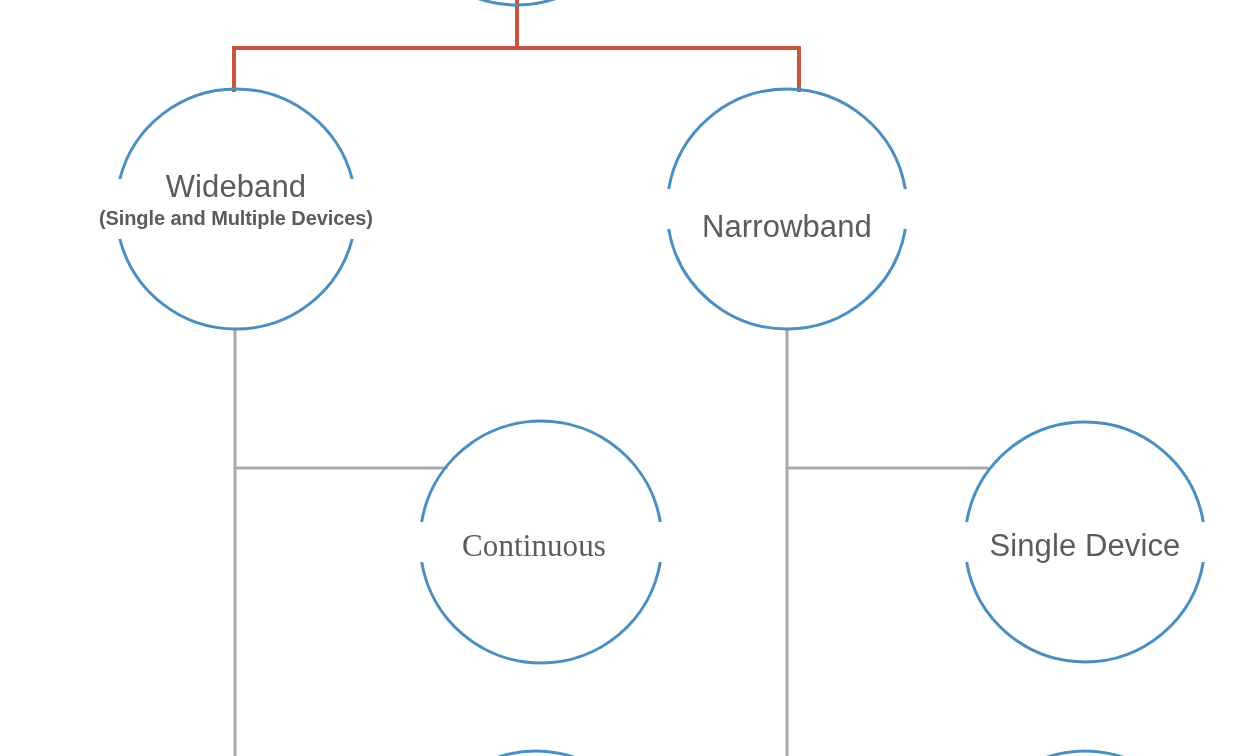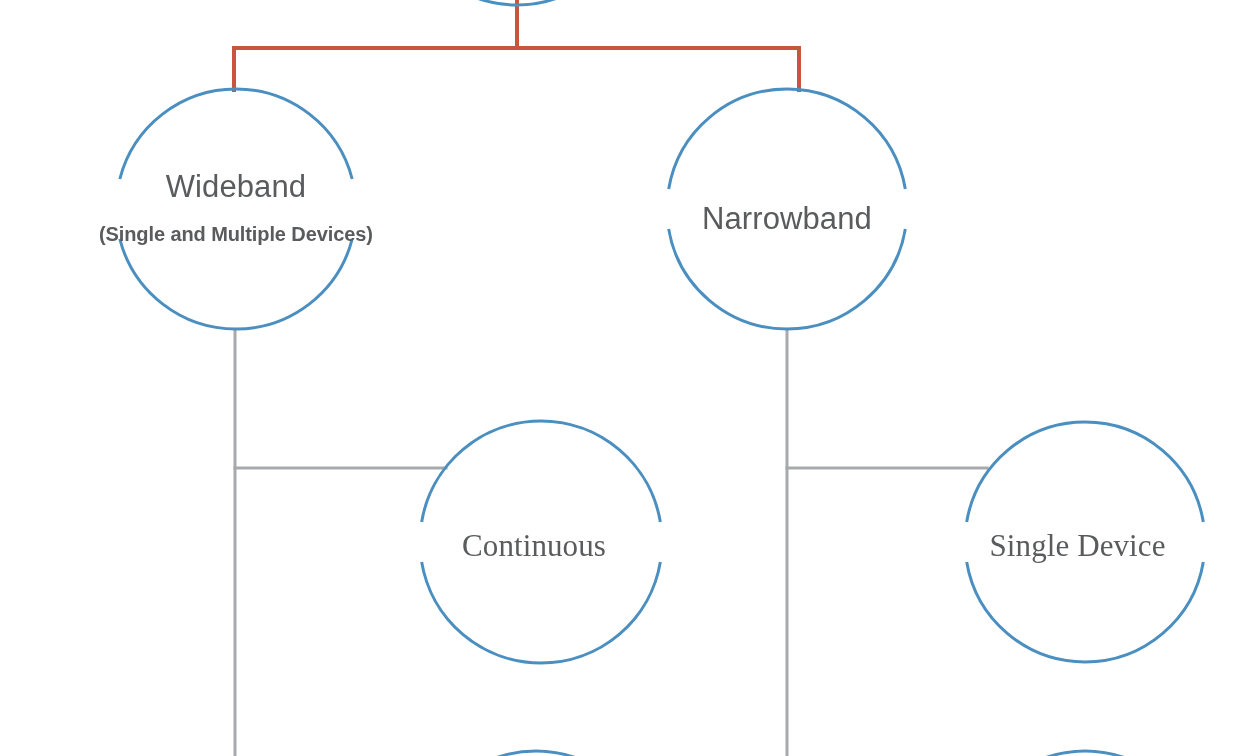--- a/index.html
+++ b/index.html
@@ -42,21 +42,21 @@
     font-weight: 400;
     letter-spacing: 0.1px;
     color: #5a5b5d;
   }
   .node-label .subtitle {
     display: block;
     font-size: 20px;
     font-weight: 700;
     letter-spacing: -0.1px;
     color: #5a5b5d;
-    margin-top: 19px;
+    margin-top: 3px;
   }
 </style>
 </head>
 <body>
 
 <div id="diagram-root">
 
   <svg id="diagram-canvas" viewBox="0 0 1256 756" xmlns="http://www.w3.org/2000/svg">
     <g id="connectors-layer">
         <polyline points="517,0 517,48" fill="none" stroke="#c9553f" stroke-width="4" stroke-linecap="square" stroke-linejoin="miter"></polyline>
@@ -95,24 +95,24 @@
           <circle cx="1085" cy="872" r="121" fill="none" stroke="#4a8fc0" stroke-width="3"></circle>
         </g>
       </g>
   </svg>
 
   <div id="labels-layer">
       <div class="node-label" style="left: 99px; top: 168.5px;">
         <span class="title">Wideband</span>
         <span class="subtitle">(Single and Multiple Devices)</span>
       </div>
-      <div class="node-label" style="left: 702px; top: 201px; text-align: center;">
+      <div class="node-label" style="left: 702px; top: 209px; text-align: center;">
         <span class="title">Narrowband</span>
       </div>
       <div class="node-label" style="left: 462px; top: 527.5px; font-family: Liberation Serif, serif;">
         <span class="title">Continuous</span>
       </div>
-      <div class="node-label" style="left: 989.5px; top: 527.5px; font-family: Liberation Serif, serif;">
+      <div class="node-label" style="left: 989.5px; top: 527.5px;">
         <span class="title">Single Device</span>
       </div>
     </div>
 
 </div>
 
 </body></html>

